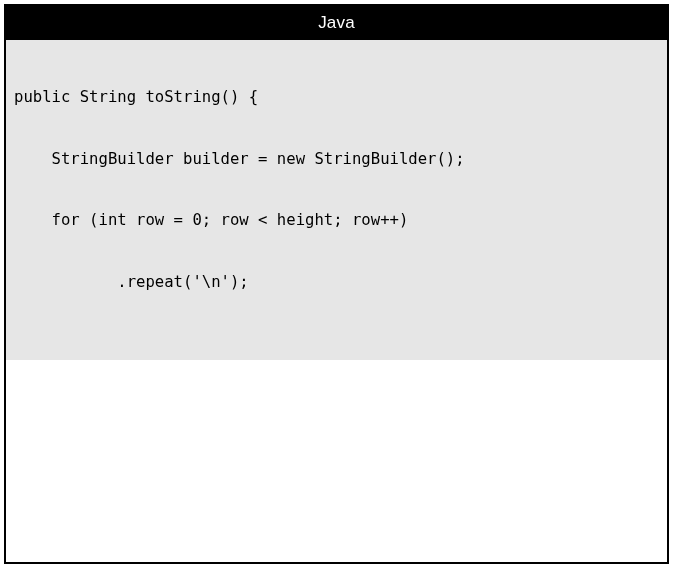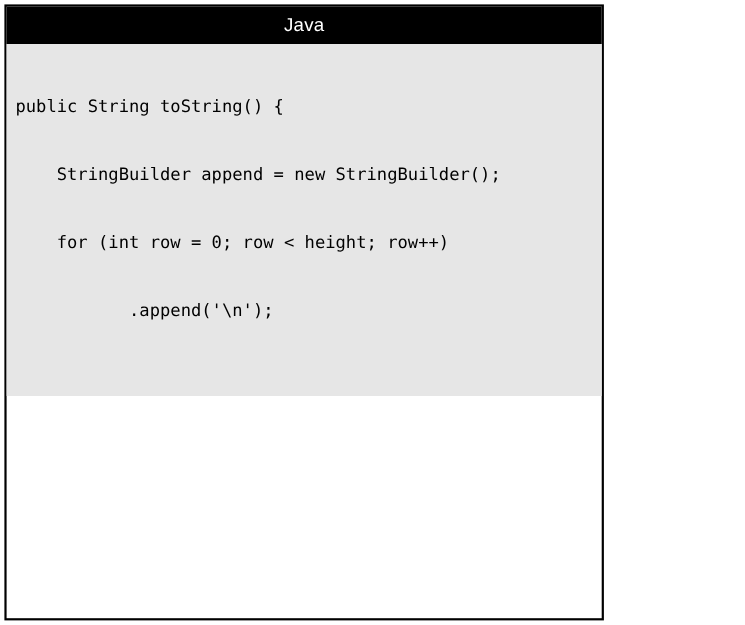--- a/index.html
+++ b/index.html
@@ -11,21 +11,21 @@
     width: 677px;
     height: 568px;
     font-family: "DejaVu Sans", sans-serif;
     overflow: hidden;
   }
 
   .figure {
     position: absolute;
     left: 4px;
     top: 4px;
-    width: 545px;
+    width: 665px;
     height: 560px;
     border: 2px solid #000000;
     box-sizing: border-box;
     background: #ffffff;
     display: flex;
     flex-direction: column;
   }
 
   .lang-header {
     background: #000000;
@@ -56,19 +56,19 @@
 </style>
 </head>
 <body>
 
 <div class="figure">
 
   <div class="lang-header">Java</div>
 
   <div class="code-block shaded">
     <span class="code-line">public String toString() {</span>
-    <span class="code-line">    StringBuilder append = new StringBuilder();</span>
+    <span class="code-line">    StringBuilder builder = new StringBuilder();</span>
     <span class="code-line">    for (int row = 0; row &lt; height; row++)</span>
-    <span class="code-line">           .append('\n');</span>
+    <span class="code-line">           .repeat('\n');</span>
     
   </div>
 
 </div>
 
 </body></html>

